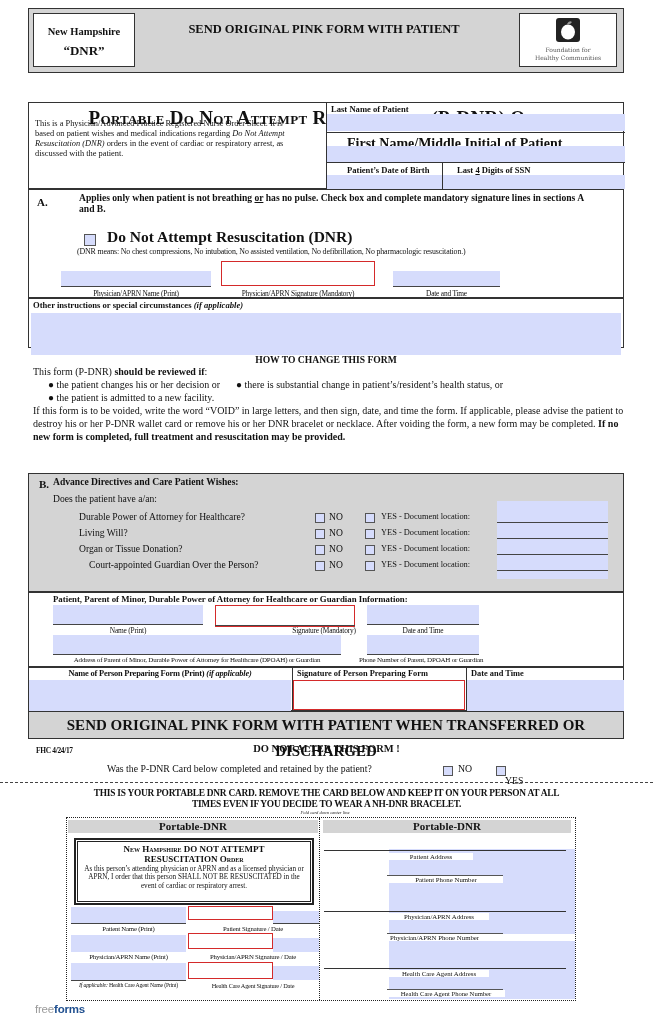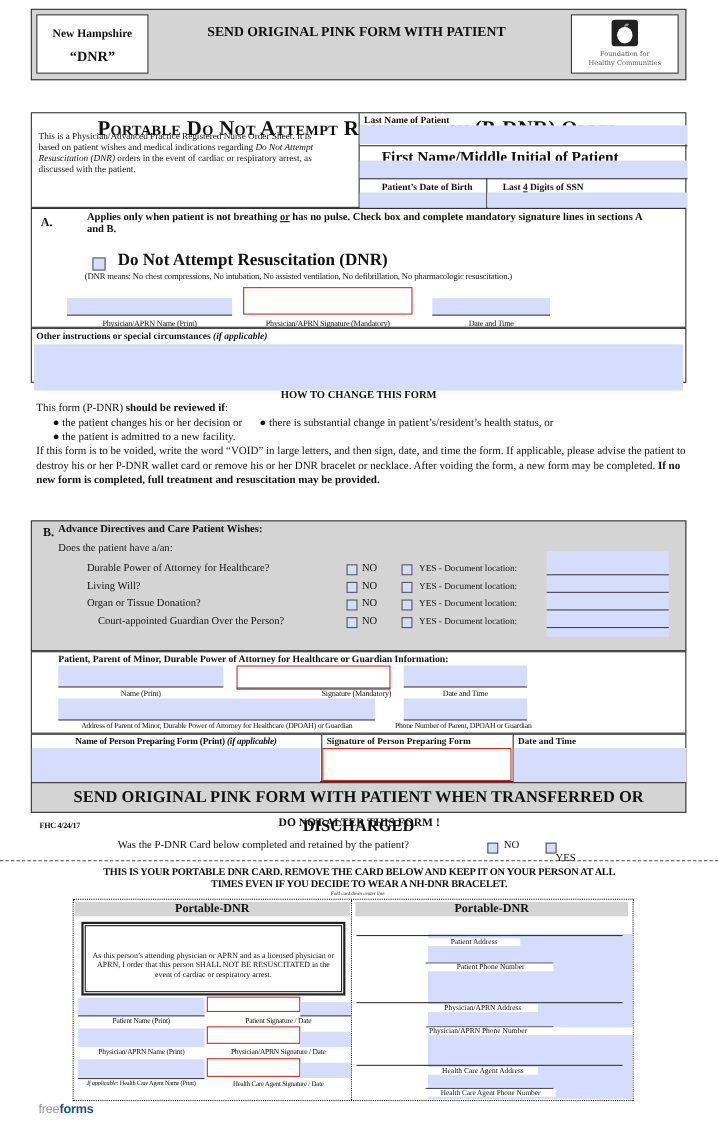--- a/index.html
+++ b/index.html
@@ -185,20 +185,24 @@
 
 <div class="abs bold center" style="left:20px;top:788px;width:613px;font-size:9.4px;letter-spacing:-0.25px;">THIS IS YOUR PORTABLE DNR CARD. REMOVE THE CARD BELOW AND KEEP IT ON YOUR PERSON AT ALL</div>
 <div class="abs bold center" style="left:20px;top:799px;width:613px;font-size:9.4px;letter-spacing:-0.25px;">TIMES EVEN IF YOU DECIDE TO WEAR A  NH-DNR BRACELET.</div>
 <div class="abs center" style="left:260px;top:810px;width:130px;font-size:4.5px;font-style:italic;">Fold card down center line</div>
 
 <div class="abs" style="left:66px;top:817px;width:510px;height:184px;border:1.3px dotted #222;">
 
   <div class="abs" style="left:0;top:0;width:253px;height:182px;border-right:1.3px dotted #222;">
     <div class="abs gray bold center" style="left:1px;top:2px;width:250px;height:13px;font-size:11px;line-height:13px;">Portable-DNR</div>
     <div class="abs" style="left:7px;top:20px;width:240px;height:67px;border:2px solid #222;outline:1px solid #222;outline-offset:-4px;">
+      <div class="abs center" style="left:0;top:4px;width:100%;font-size:9px;line-height:10px;">
+        <span class="sc" style="font-weight:bold;">New Hampshire </span><b>DO NOT ATTEMPT</b><br>
+        <b>RESUSCITATION </b><span class="sc" style="font-weight:bold;">Order</span>
+      </div>
       <div class="abs center" style="left:8px;top:25px;width:220px;font-size:7.2px;line-height:8.4px;">As this person’s attending physician or APRN and as a licensed physician or APRN, I order that this person SHALL NOT BE RESUSCITATED in the event of cardiac or respiratory arrest.</div>
     </div>
 
     <div class="abs fill line" style="left:4px;top:89px;width:115px;height:17px;"></div>
     <div class="abs sig" style="left:121px;top:88px;width:85px;height:14px;"></div>
     <div class="abs fill line" style="left:206px;top:93px;width:46px;height:13px;"></div>
     <div class="abs lbl" style="left:4px;top:107px;width:115px;font-size:6.8px;">Patient Name (Print)</div>
     <div class="abs lbl" style="left:121px;top:107px;width:130px;font-size:6.8px;">Patient Signature / Date</div>
 
     <div class="abs fill" style="left:4px;top:117px;width:115px;height:17px;"></div>

